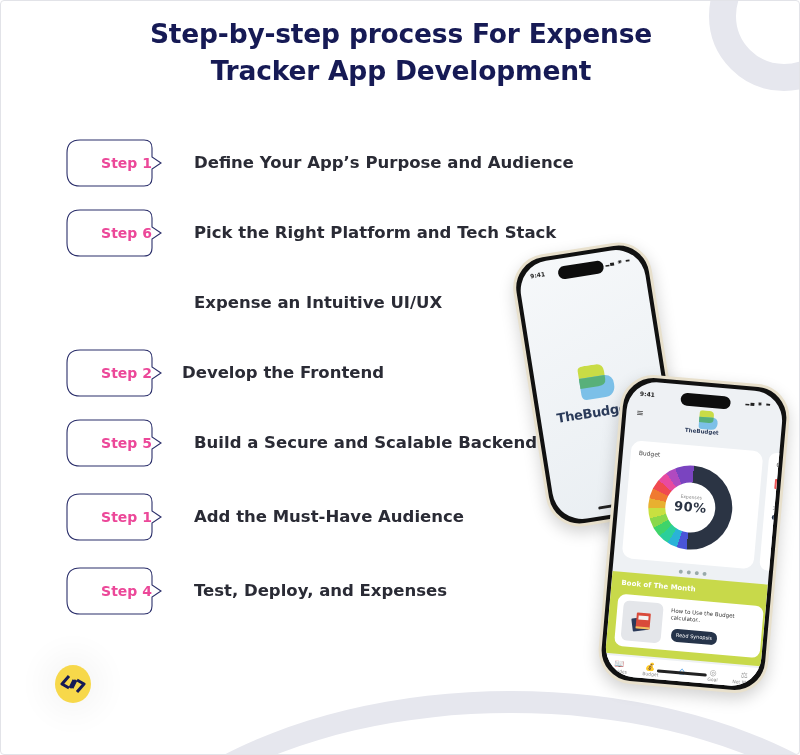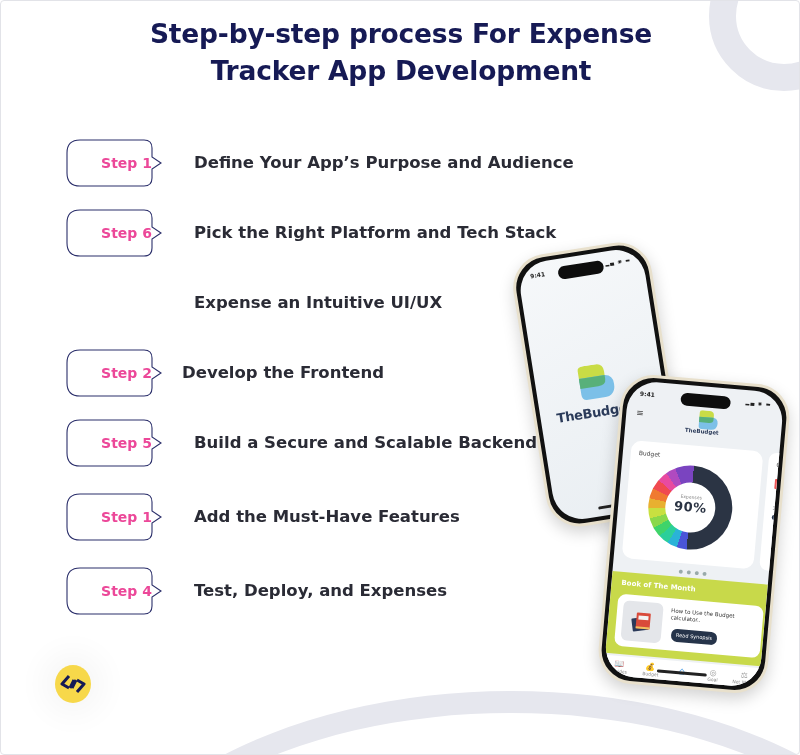--- a/index.html
+++ b/index.html
@@ -106,21 +106,21 @@
       <div class="step-text">Build a Secure and Scalable Backend</div>
     </div>
 
     <div class="step" style="top:354px">
       <div class="bubble">
         <svg width="100" height="50" viewBox="0 0 100 50">
           <path d="M14 1 H78 Q86 1 86 9 V18 L95 24 L86 30 V39 Q86 47 78 47 H14 Q1 47 1 34 V14 Q1 1 14 1 Z" fill="#fff" stroke="#2a2e6a" stroke-width="1.1"></path>
         </svg>
         <div class="bubble-label">Step 1</div>
       </div>
-      <div class="step-text">Add the Must-Have Features</div>
+      <div class="step-text">Add the Must-Have Audience</div>
     </div>
 
     <div class="step" style="top:428px">
       <div class="bubble">
         <svg width="100" height="50" viewBox="0 0 100 50">
           <path d="M14 1 H78 Q86 1 86 9 V18 L95 24 L86 30 V39 Q86 47 78 47 H14 Q1 47 1 34 V14 Q1 1 14 1 Z" fill="#fff" stroke="#2a2e6a" stroke-width="1.1"></path>
         </svg>
         <div class="bubble-label">Step 4</div>
       </div>
       <div class="step-text">Test, Deploy, and Expenses</div>

